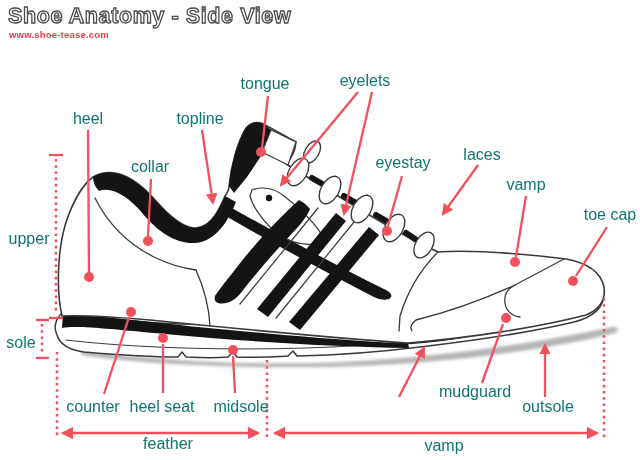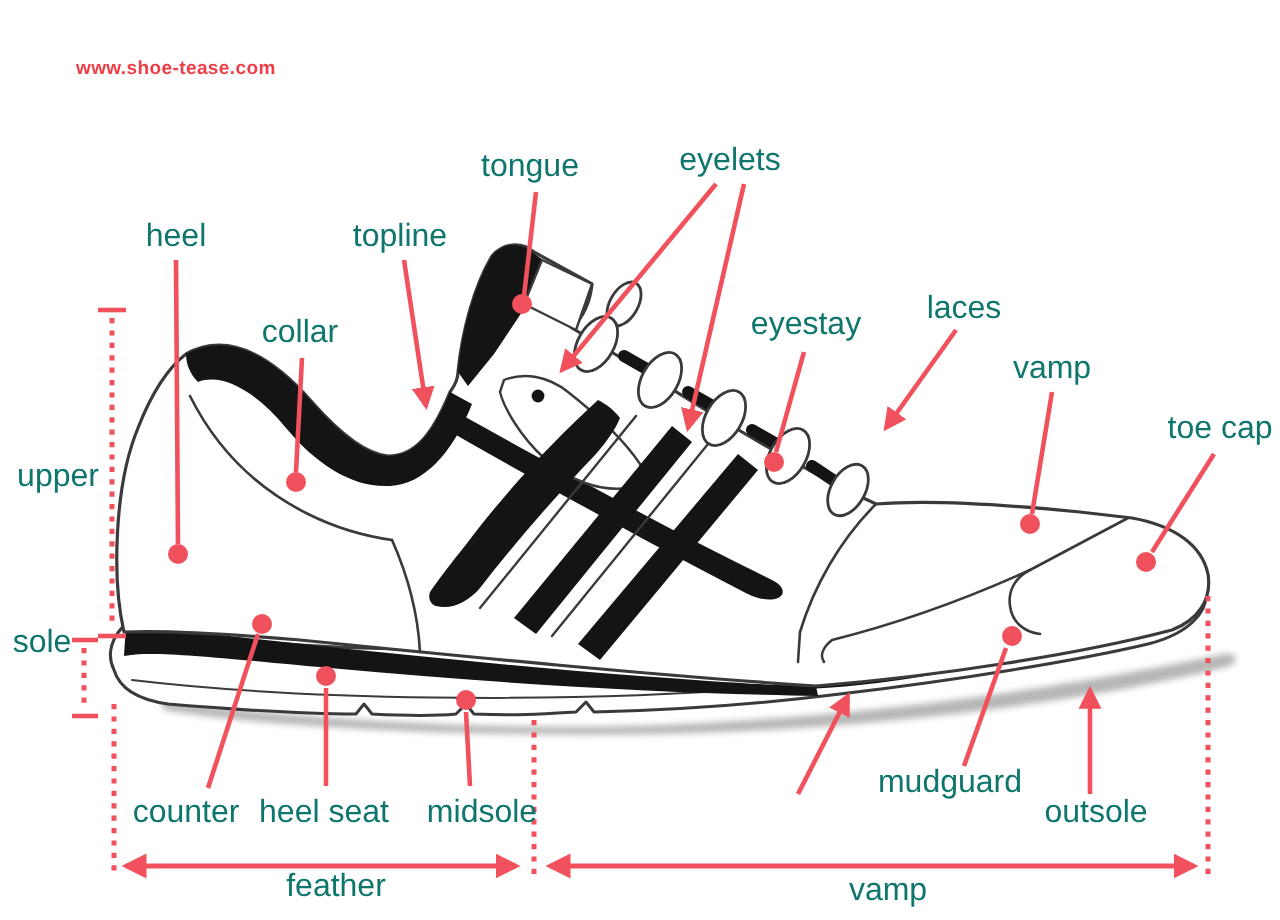--- a/index.html
+++ b/index.html
@@ -11,21 +11,20 @@
   .title{
     position:absolute;left:8px;top:4px;
     font-size:21.5px;font-weight:800;letter-spacing:.6px;
     color:#ffffff;-webkit-text-stroke:1.3px #4b4c4e;
     white-space:nowrap;
   }
   .website{
     position:absolute;left:9px;top:29px;
     font-size:9.5px;font-weight:700;color:#ee3d47;letter-spacing:.2px;
     white-space:nowrap;
-    margin-left:29px;
   }
   .label{
     position:absolute;transform:translate(-50%,-50%);
     font-size:16px;color:#0f766e;white-space:nowrap;line-height:1;
   }
 </style>
 </head>
 <body>
 
 <div class="stage">
@@ -180,33 +179,34 @@
         <path d="M57,352 L57,438"></path>
         <path d="M267,360 L267,438"></path>
         <path d="M604,298 L604,438"></path>
       </g>
 
       <path d="M63,433 L258,433" fill="none" stroke-width="2.5" marker-start="url(#ah)" marker-end="url(#ah)"></path>
       <path d="M275,433 L597,433" fill="none" stroke-width="2.5" marker-start="url(#ah)" marker-end="url(#ah)"></path>
     </g>
   </svg>
 
+  <div class="title">Shoe Anatomy - Side View</div>
   <div class="website">www.shoe-tease.com</div>
 
   <div class="label" style="left:265px;top:84px">tongue</div>
   <div class="label" style="left:365px;top:81px">eyelets</div>
   <div class="label" style="left:88px;top:119px">heel</div>
   <div class="label" style="left:200px;top:119px">topline</div>
   <div class="label" style="left:150px;top:167px">collar</div>
   <div class="label" style="left:403px;top:163px">eyestay</div>
   <div class="label" style="left:482px;top:155px">laces</div>
   <div class="label" style="left:526px;top:185px">vamp</div>
   <div class="label" style="left:610px;top:215px">toe cap</div>
   <div class="label" style="left:29px;top:239px">upper</div>
-  <div class="label" style="left:21px;top:322px">sole</div>
+  <div class="label" style="left:21px;top:343px">sole</div>
   <div class="label" style="left:93px;top:407px">counter</div>
   <div class="label" style="left:162px;top:407px">heel seat</div>
   <div class="label" style="left:241px;top:407px">midsole</div>
   <div class="label" style="left:475px;top:392px">mudguard</div>
   <div class="label" style="left:548px;top:407px">outsole</div>
   <div class="label" style="left:168px;top:444px">feather</div>
   <div class="label" style="left:444px;top:446px">vamp</div>
 
 </div>
 

